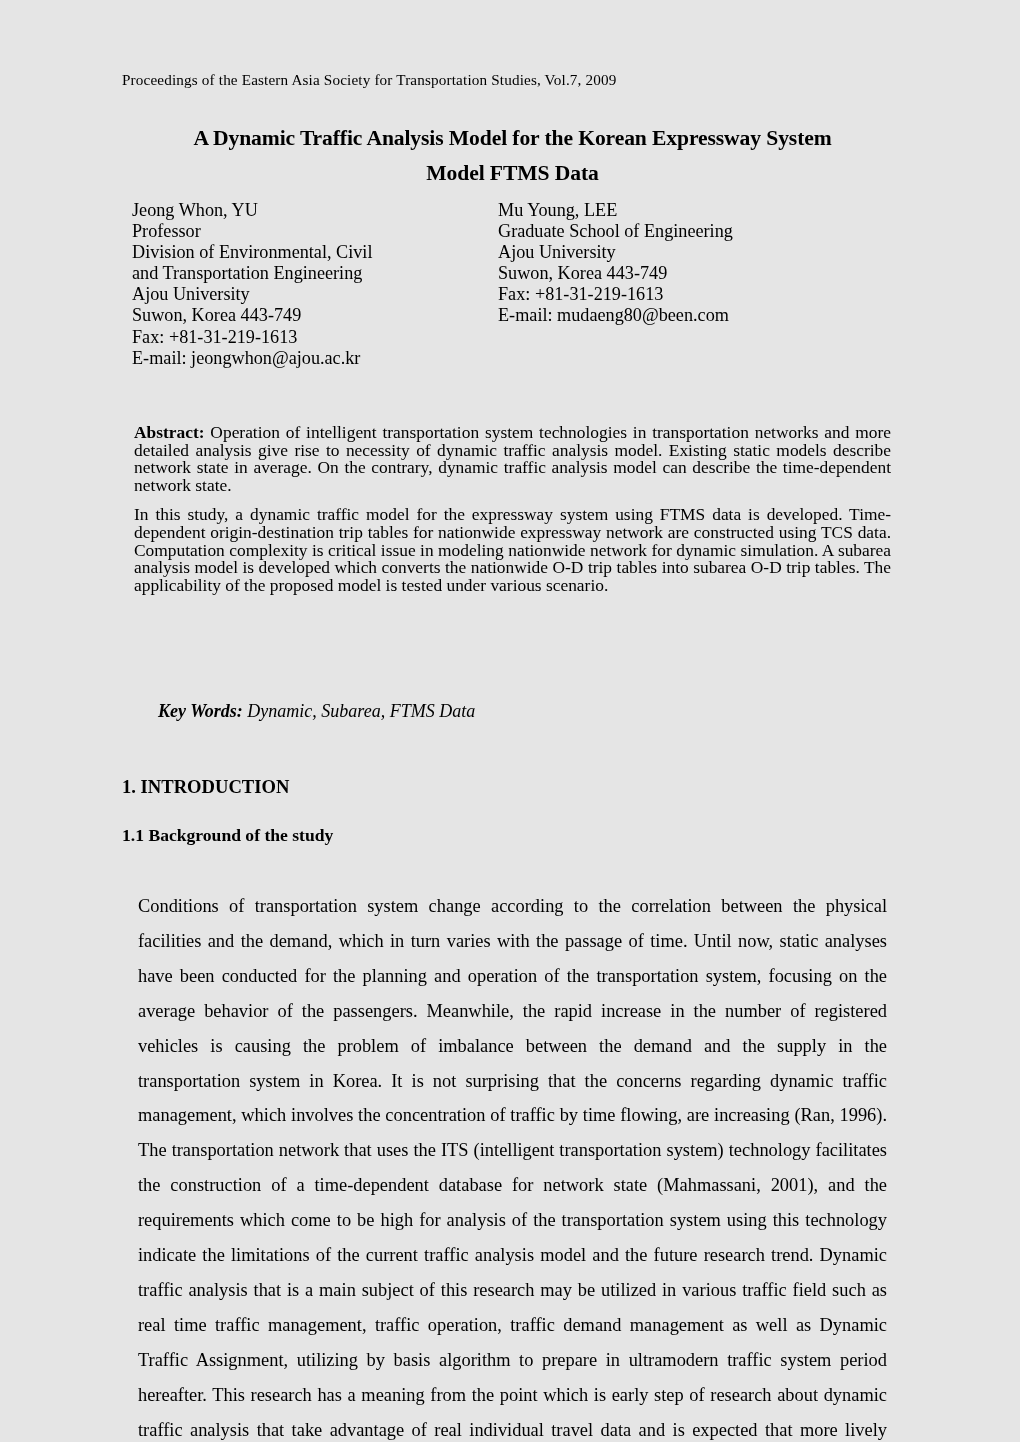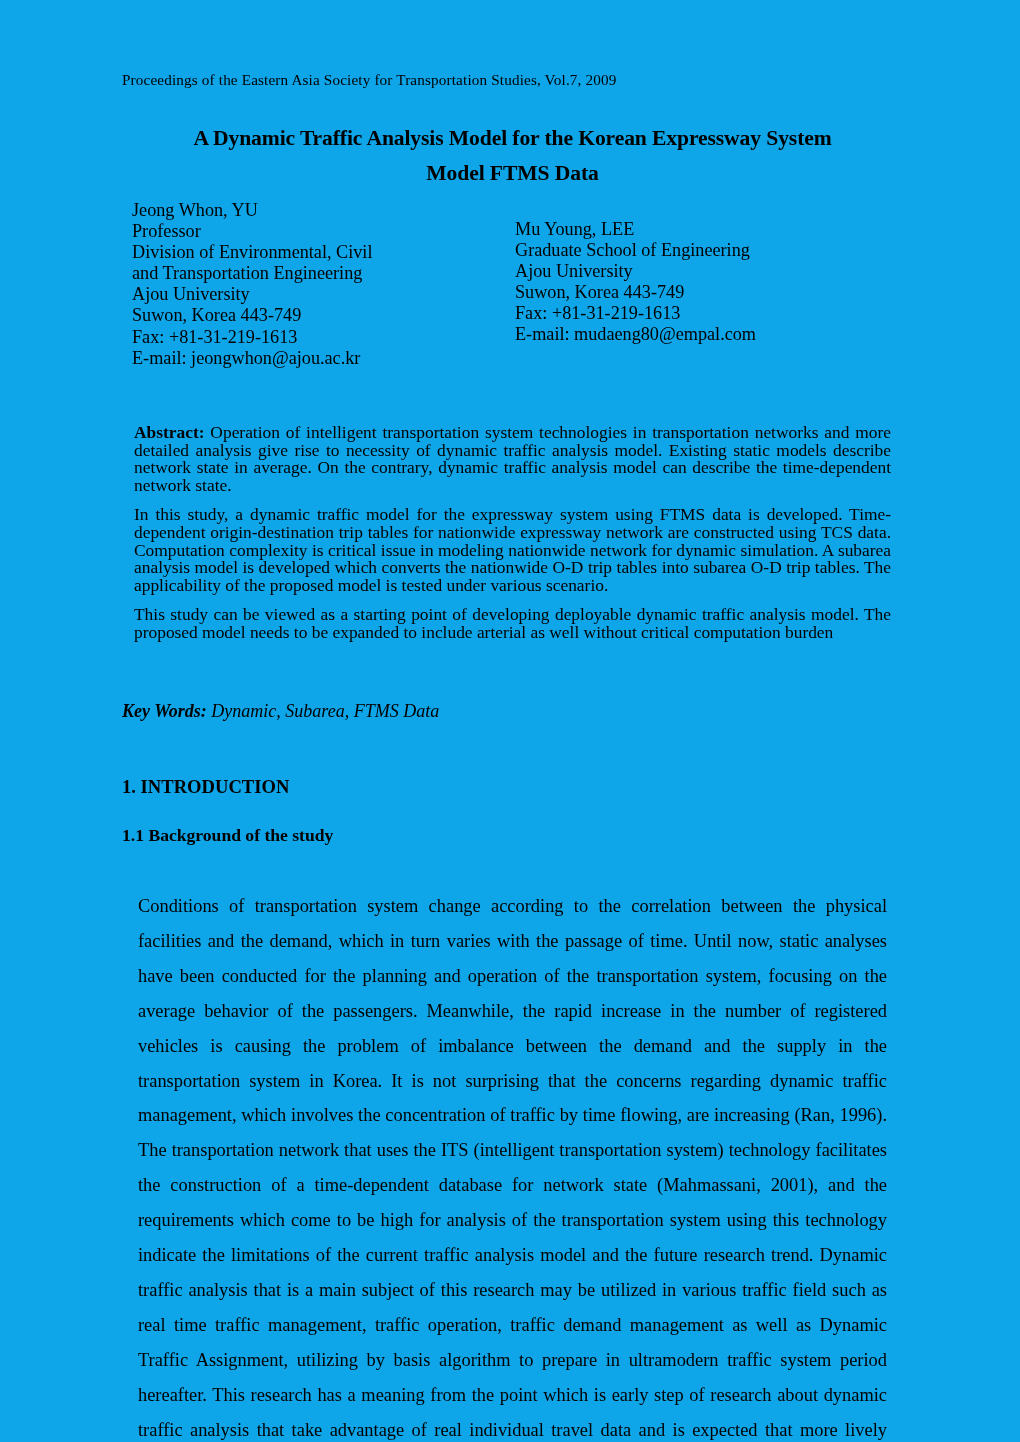--- a/index.html
+++ b/index.html
@@ -16,21 +16,21 @@
     color: #000000;
     overflow: hidden;
   }
 
   .page {
     position: absolute;
     left: 0;
     top: 0;
     width: 1020px;
     height: 1442px;
-    background: #0ea5e9;
+    background: #e5e5e5;
   }
 
   
   .content {
     position: absolute;
     left: 122px;
     top: 0;
     width: 781px;
   }
 
@@ -69,21 +69,21 @@
     top: 200px;
     width: 781px;
   }
   .author-col {
     position: absolute;
     top: 0;
     font-size: 18.2px;
     line-height: 21.1px;
   }
   .author-col.left  { left: 10px;   width: 390px; }
-  .author-col.right { left: 393px; width: 388px; margin-top: 19px; }
+  .author-col.right { left: 376px; width: 388px; }
   .author-line {
     white-space: nowrap;
   }
 
   
   .abstract {
     position: absolute;
     left: 0;
     top: 412px;
     width: 781px;
@@ -105,20 +105,21 @@
     left: 0;
     top: 700px;
     width: 781px;
     font-size: 18px;
     line-height: 22px;
     font-style: italic;
   }
   .keywords .kw-label {
     font-weight: bold;
     font-style: italic;
+    margin-left: 36px;
   }
 
   
   .heading-1 {
     position: absolute;
     left: 0;
     top: 775px;
     width: 781px;
     font-size: 18.6px;
     font-weight: bold;
@@ -172,28 +173,27 @@
         <div class="author-line">Suwon, Korea 443-749</div>
         <div class="author-line">Fax: +81-31-219-1613</div>
         <div class="author-line">E-mail: jeongwhon@ajou.ac.kr</div>
       </div>
       <div class="author-col right">
         <div class="author-line">Mu Young, LEE</div>
         <div class="author-line">Graduate School of Engineering</div>
         <div class="author-line">Ajou University</div>
         <div class="author-line">Suwon, Korea 443-749</div>
         <div class="author-line">Fax: +81-31-219-1613</div>
-        <div class="author-line">E-mail: mudaeng80@empal.com</div>
+        <div class="author-line">E-mail: mudaeng80@been.com</div>
       </div>
     </div>
 
     <div class="abstract">
       <p><span class="lead">Abstract:</span><span> Operation of intelligent transportation system technologies in transportation networks and more detailed analysis give rise to necessity of dynamic traffic analysis model. Existing static models describe network state in average. On the contrary, dynamic traffic analysis model can describe the time-dependent network state.</span></p>
       <p>In this study, a dynamic traffic model for the expressway system using FTMS data is developed. Time-dependent origin-destination trip tables for nationwide expressway network are constructed using TCS data. Computation complexity is critical issue in modeling nationwide network for dynamic simulation. A subarea analysis model is developed which converts the nationwide O-D trip tables into subarea O-D trip tables. The applicability of the proposed model is tested under various scenario.</p>
-      <p>This study can be viewed as a starting point of developing deployable dynamic traffic analysis model. The proposed model needs to be expanded to include arterial as well without critical computation burden</p>
     </div>
 
     <div class="keywords">
       <span class="kw-label">Key Words:</span><span> Dynamic, Subarea, FTMS Data</span>
     </div>
 
     <div class="heading-1">1. INTRODUCTION</div>
 
     <div class="heading-2">1.1 Background of the study</div>
 

